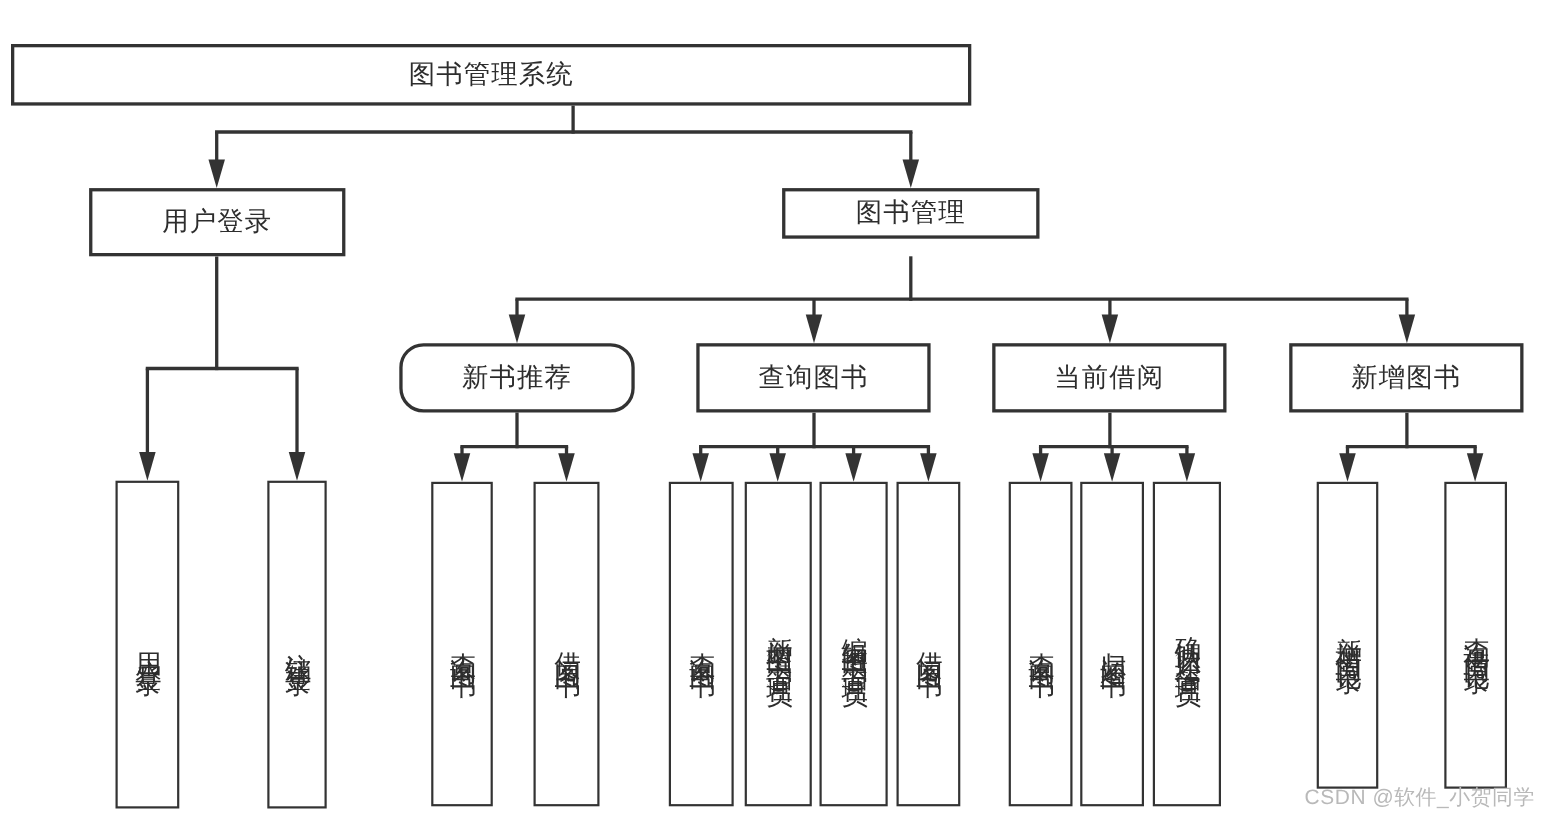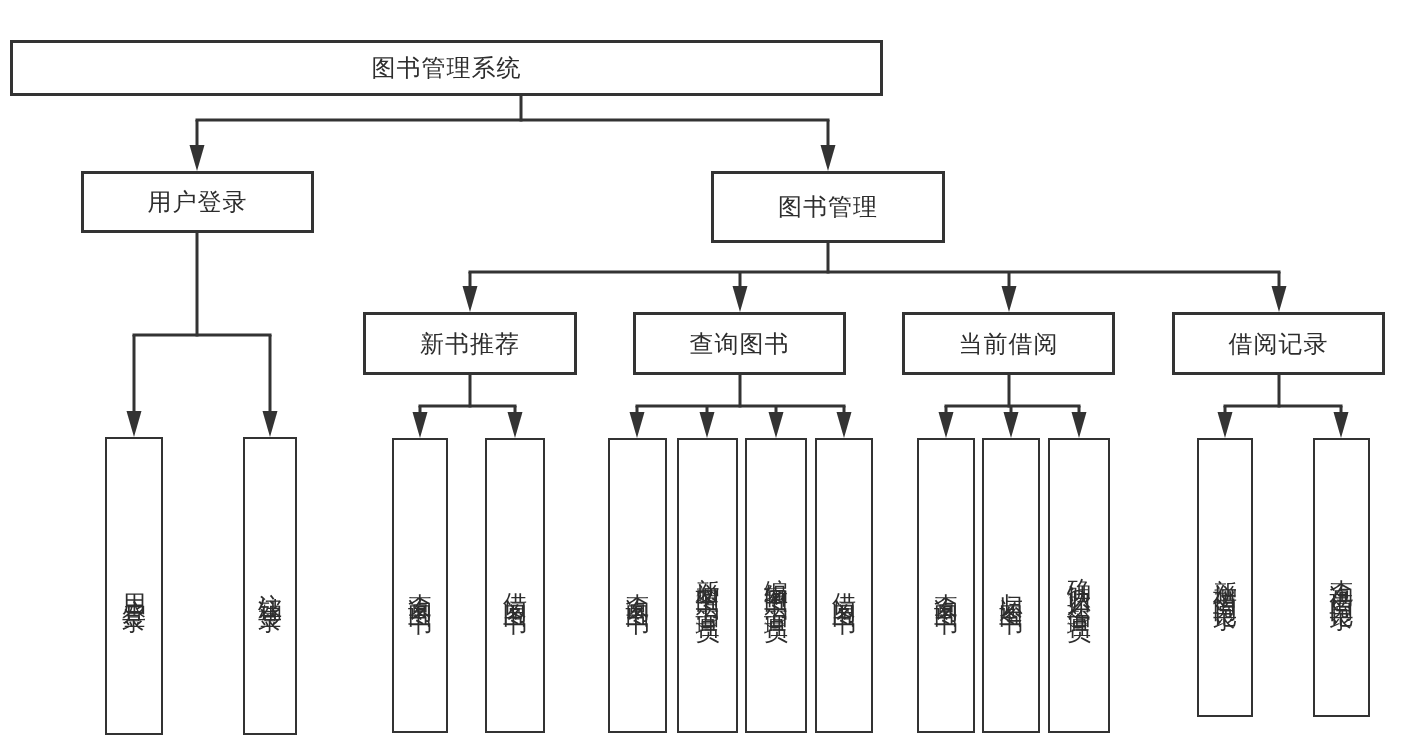--- a/index.html
+++ b/index.html
@@ -105,34 +105,34 @@
       <line x1="1341" y1="406" x2="1341" y2="416" stroke="#333333" stroke-width="3"></line>
       <polygon points="1341,438 1333.5,412 1348.5,412" fill="#333333"></polygon>
     </svg>
   <div id="nodes">
       <div class="node lvl1 horiz" style="left: 10px; top: 12px; width: 873px; height: 56px; border-color: rgb(51, 51, 51); margin-top: 28px;">
         <span class="label" style="color: rgb(45, 45, 45);">图书管理系统</span>
       </div>
       <div class="node lvl2 horiz" style="left: 81px; top: 171px; width: 233px; height: 62px; border-color: rgb(51, 51, 51);">
         <span class="label" style="color: rgb(45, 45, 45);">用户登录</span>
       </div>
-      <div class="node lvl2 horiz" style="left: 711px; top: 171px; width: 234px; height: 72px; border-color: rgb(51, 51, 51);">
+      <div class="node lvl2 horiz" style="left: 711px; top: 171px; width: 234px; height: 46px; border-color: rgb(51, 51, 51);">
         <span class="label" style="color: rgb(45, 45, 45);">图书管理</span>
       </div>
-      <div class="node lvl3 horiz" style="left: 363px; top: 312px; width: 214px; height: 63px; border-color: rgb(51, 51, 51);">
+      <div class="node lvl3 horiz" style="left: 363px; top: 312px; width: 214px; height: 63px; border-color: rgb(51, 51, 51); border-radius: 22px;">
         <span class="label" style="color: rgb(45, 45, 45);">新书推荐</span>
       </div>
       <div class="node lvl3 horiz" style="left: 633px; top: 312px; width: 213px; height: 63px; border-color: rgb(51, 51, 51);">
         <span class="label" style="color: rgb(45, 45, 45);">查询图书</span>
       </div>
       <div class="node lvl3 horiz" style="left: 902px; top: 312px; width: 213px; height: 63px; border-color: rgb(51, 51, 51); align-items: center;">
         <span class="label" style="color: rgb(45, 45, 45);">当前借阅</span>
       </div>
       <div class="node lvl3 horiz" style="left: 1172px; top: 312px; width: 213px; height: 63px; border-color: rgb(51, 51, 51);">
-        <span class="label" style="color: rgb(45, 45, 45);">借阅记录</span>
+        <span class="label" style="color: rgb(45, 45, 45);">新增图书</span>
       </div>
       <div class="node lvl4 vert" style="left: 105px; top: 437px; width: 58px; height: 298px; border-color: rgb(51, 51, 51);">
         <span class="label" style="color: rgb(45, 45, 45);">用户登录</span>
       </div>
       <div class="node lvl4 vert" style="left: 243px; top: 437px; width: 54px; height: 298px; border-color: rgb(51, 51, 51);">
         <span class="label" style="color: rgb(45, 45, 45);">注销登录</span>
       </div>
       <div class="node lvl4 vert" style="left: 392px; top: 438px; width: 56px; height: 295px; border-color: rgb(51, 51, 51);">
         <span class="label" style="color: rgb(45, 45, 45);">查询图书</span>
       </div>
@@ -160,13 +160,14 @@
       <div class="node lvl4 vert" style="left: 1048px; top: 438px; width: 62px; height: 295px; border-color: rgb(51, 51, 51);">
         <span class="label" style="color: rgb(45, 45, 45);">确认归还（管理员）</span>
       </div>
       <div class="node lvl4 vert" style="left: 1197px; top: 438px; width: 56px; height: 279px; border-color: rgb(51, 51, 51);">
         <span class="label" style="color: rgb(45, 45, 45);">新增借阅记录</span>
       </div>
       <div class="node lvl4 vert" style="left: 1313px; top: 438px; width: 57px; height: 279px; border-color: rgb(51, 51, 51);">
         <span class="label" style="color: rgb(45, 45, 45);">查询借阅记录</span>
       </div>
     </div>
+  <div class="watermark" style="left: 1186px; top: 712px; color: rgb(185, 185, 185);">CSDN @软件_小贺同学</div>
 </div>
 
 </body></html>

